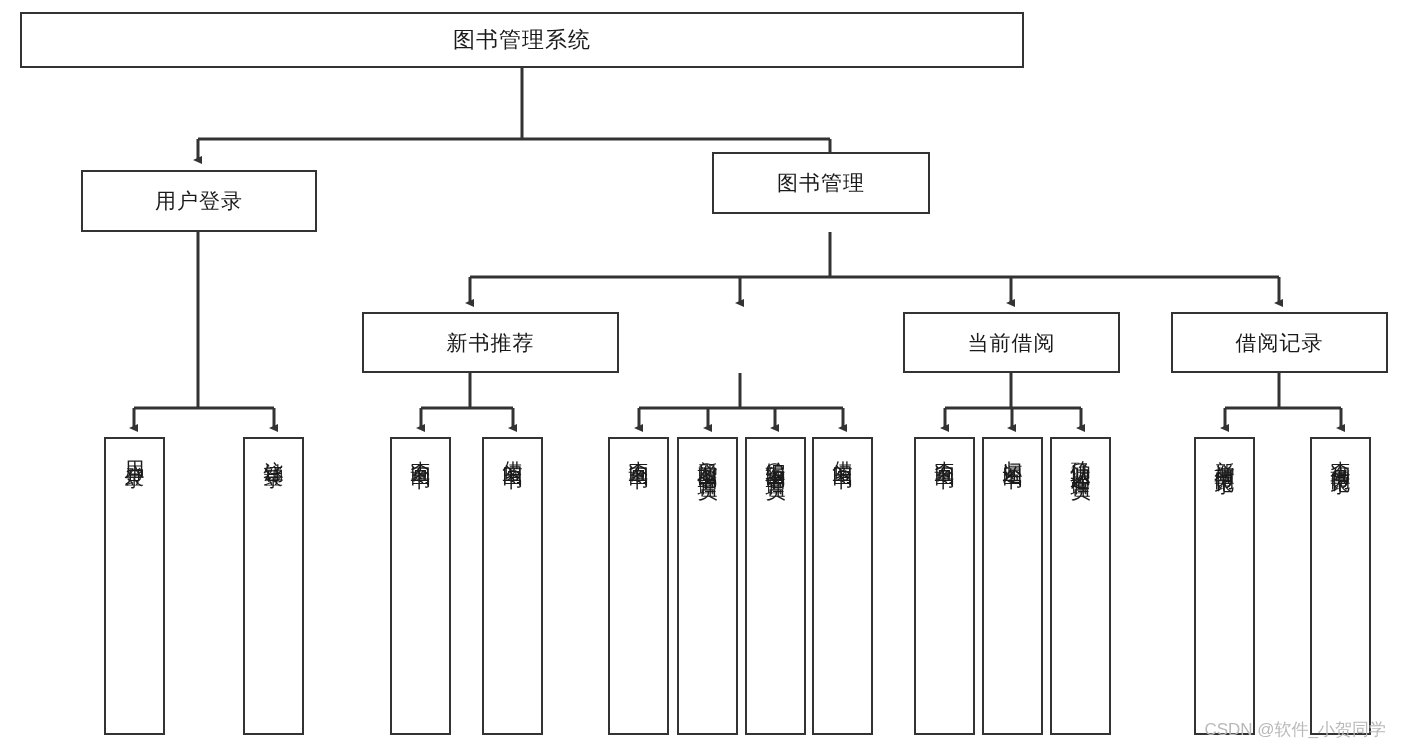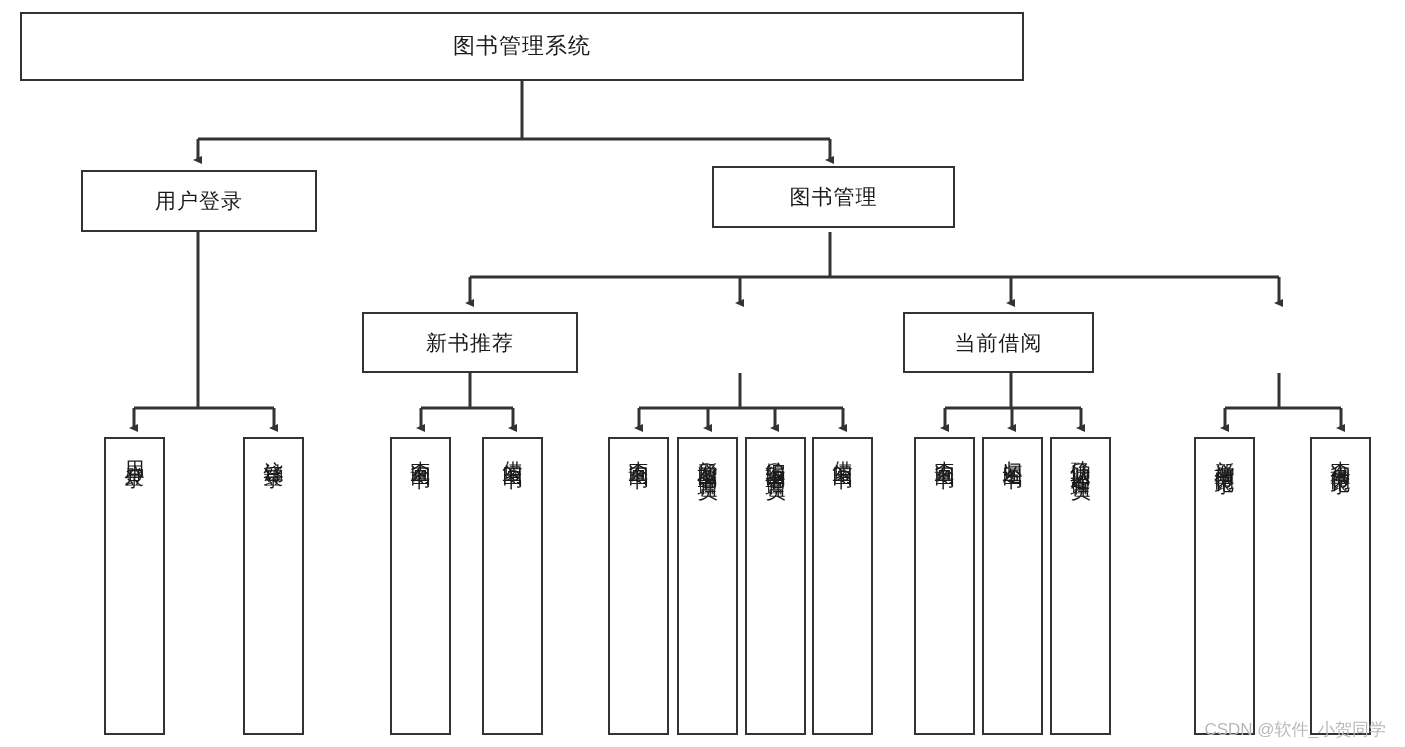--- a/index.html
+++ b/index.html
@@ -122,41 +122,44 @@
       <path d="M 1012 408 L 1012 428" marker-end="url(#arrow)"></path>
       <path d="M 1081 408 L 1081 428" marker-end="url(#arrow)"></path>
 
       <path d="M 1279 373 L 1279 408"></path>
       <path d="M 1225 408 L 1341 408"></path>
       <path d="M 1225 408 L 1225 428" marker-end="url(#arrow)"></path>
       <path d="M 1341 408 L 1341 428" marker-end="url(#arrow)"></path>
     </g>
   </svg>
 
-  <div class="node h root" style="left:20px; top:12px; width:1004px; height:69px;">
+  <div class="node h root" style="left:20px; top:12px; width:1004px; height:56px;">
     <span class="label">图书管理系统</span>
   </div>
 
   <div class="node h" style="left:81px; top:170px; width:236px; height:62px;">
     <span class="label">用户登录</span>
   </div>
 
-  <div class="node h" style="left:712px; top:166px; width:243px; height:62px;">
+  <div class="node h" style="left:712px; top:152px; width:218px; height:62px;">
     <span class="label">图书管理</span>
   </div>
 
-  <div class="node h" style="left:362px; top:312px; width:216px; height:61px;">
+  <div class="node h" style="left:362px; top:312px; width:257px; height:61px;">
     <span class="label">新书推荐</span>
   </div>
 
 
-  <div class="node h" style="left:903px; top:312px; width:191px; height:61px;">
+  <div class="node h" style="left:903px; top:312px; width:217px; height:61px;">
     <span class="label">当前借阅</span>
   </div>
 
+  <div class="node h" style="left:1171px; top:312px; width:217px; height:61px;">
+    <span class="label">借阅记录</span>
+  </div>
 
   <div class="node v" style="left:104px; top:437px; width:61px; height:298px;">
     <span class="label">用户登录</span>
   </div>
 
   <div class="node v" style="left:243px; top:437px; width:61px; height:298px;">
     <span class="label">注销登录</span>
   </div>
 
   <div class="node v" style="left:390px; top:437px; width:61px; height:298px;">

